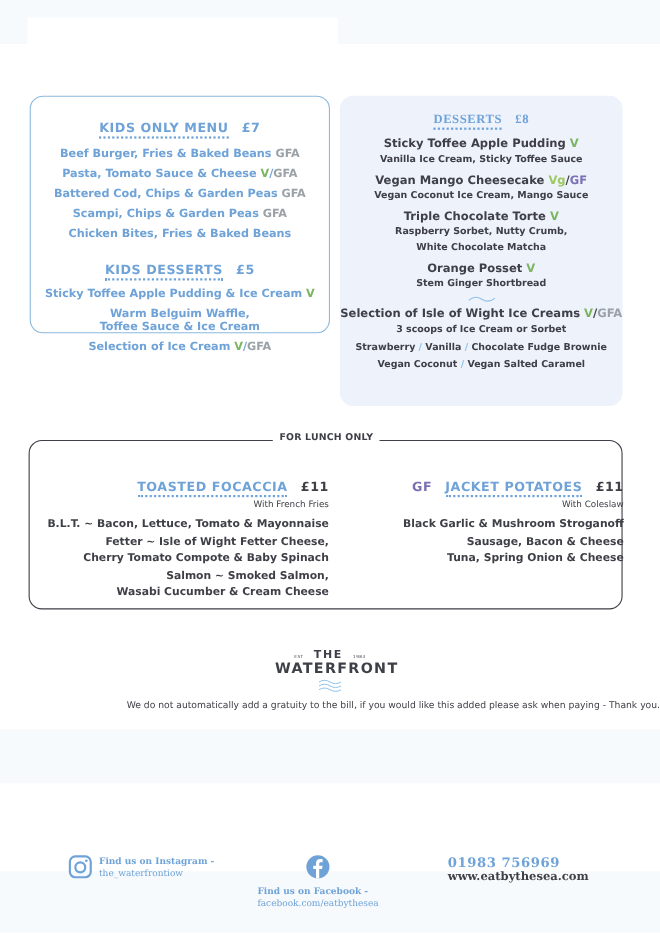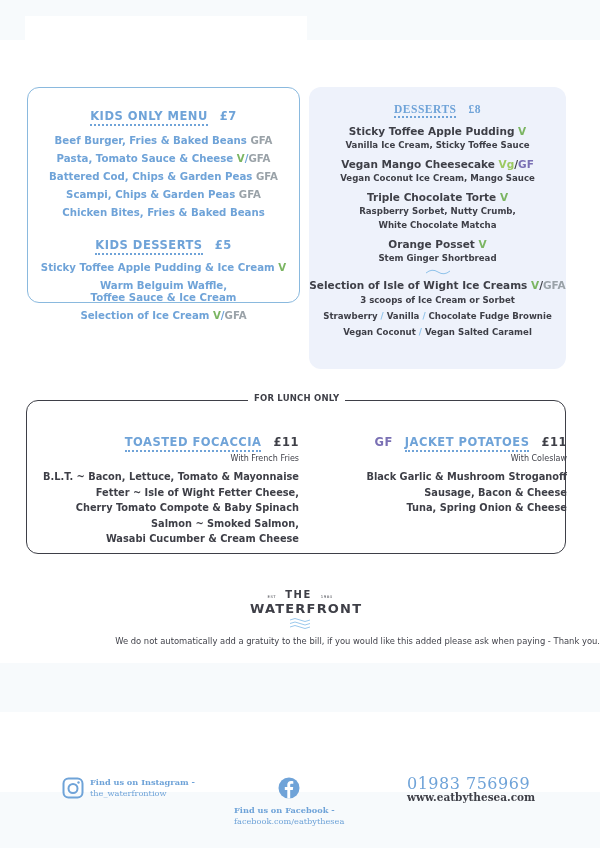--- a/index.html
+++ b/index.html
@@ -58,21 +58,21 @@
   .logo { position: absolute; left: 250px; top: 583px; width: 100px; text-align: center; color: #3e3f47; }
   .logo-small { font-size: 3.8px; letter-spacing: 0.5px; }
   .logo-the { font-weight: bold; font-size: 10px; letter-spacing: 1.5px; }
   .logo-name { font-weight: bold; font-size: 13px; letter-spacing: 1.2px; line-height: 13px; }
 
   .gratuity { position: absolute; left: 0; width: 600px; top: 636px; text-align: right; font-size: 8.4px; color: #3e3f47; }
 
   .footer-item { position: absolute; top: 741px; display: flex; align-items: center; gap: 6px; margin-top: 36px; }
   .footer-text { font-family: "DejaVu Serif", serif; font-size: 8.2px; color: #6fa3d8; line-height: 11px; }
   .footer-text b { font-weight: bold; }
-  .phone { font-family: "DejaVu Serif", serif; font-weight: normal; font-size: 16px; color: #6fa3d8; line-height: 12px; letter-spacing: 0.5px; }
+  .phone { font-family: "DejaVu Serif", serif; font-weight: bold; font-size: 12px; color: #6fa3d8; line-height: 12px; letter-spacing: 0.5px; }
   .website { font-family: "DejaVu Serif", serif; font-weight: bold; font-size: 10.5px; color: #3e3f47; line-height: 12px; }
 </style>
 </head>
 <body>
 
 <div class="bg-band" style="left:0;top:0;width:600px;height:40px;"></div>
 <div class="top-white" style="left:25px;top:16px;width:282px;height:24px;"></div>
 <div class="bg-band" style="left:0;top:663px;width:600px;height:49px;"></div>
 <div class="bg-band" style="left:0;top:792px;width:600px;height:56px;"></div>
 

